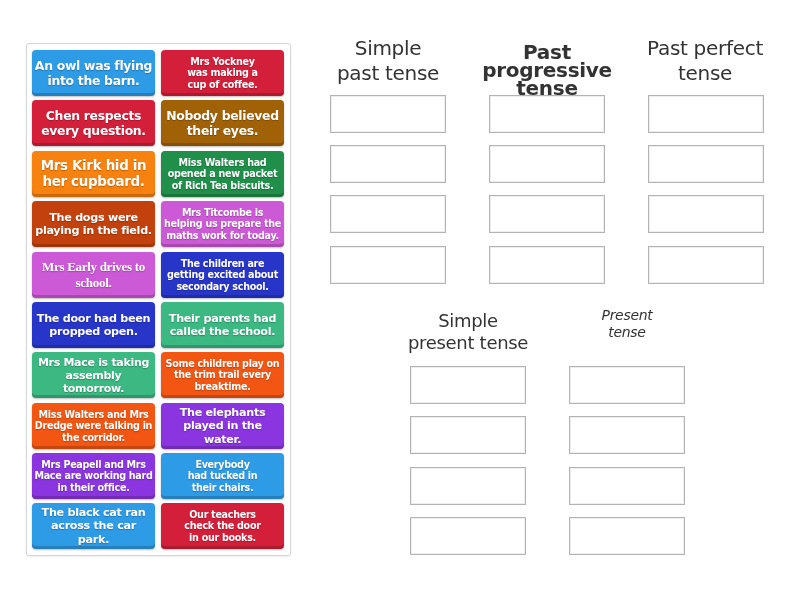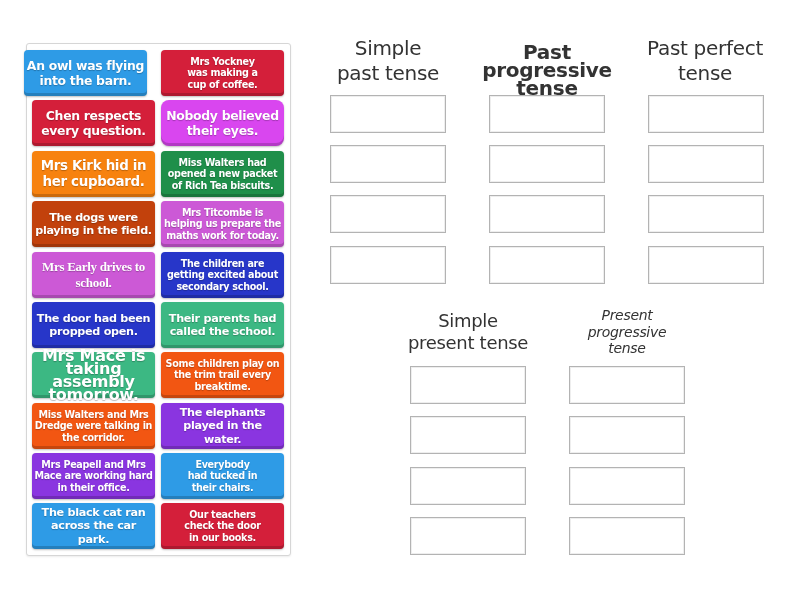--- a/index.html
+++ b/index.html
@@ -40,55 +40,55 @@
       position: absolute; width: 116px; height: 38px;
       border: 1px solid #b3b3b3; background: #fff;
       box-shadow: inset 0 0 0 1px #eee;
     }
   </style>
 </head>
 <body>
 
 <div class="tile-panel"></div>
 
-<div class="tile" style="left:24px;top:50px;background:#2e9be6;">
+<div class="tile" style="left:32px;top:50px;background:#2e9be6;">
     <span class="t-l">An owl was flying into the barn.</span>
   </div>
 <div class="tile" style="left:32px;top:100px;background:#d41f3a;">
     <span class="t-l">Chen respects every question.</span>
   </div>
 <div class="tile" style="left:32px;top:151px;background:#f7820f;">
     <span class="t-l" style="font-size:13.4px;line-height:16px;">Mrs Kirk hid in her cupboard.</span>
   </div>
 <div class="tile" style="left:32px;top:201px;background:#c2410c;">
     <span class="t-m">The dogs were playing in the field.</span>
   </div>
 <div class="tile" style="left:32px;top:252px;background:#cc59d6;">
     <span class="t-l" style="font-size:13px;line-height:16px;font-family:Liberation Serif, serif;">Mrs Early drives to school.</span>
   </div>
 <div class="tile" style="left:32px;top:302px;background:#2736c9;">
     <span class="t-m">The door had been propped open.</span>
   </div>
 <div class="tile" style="left:32px;top:352px;background:#3cb883;">
-    <span class="t-s" style="font-size:16px;line-height:13px;">Mrs Mace is taking assembly tomorrow.</span>
+    <span class="t-s" style="font-size:11px;line-height:13px;">Mrs Mace is taking assembly tomorrow.</span>
   </div>
 <div class="tile" style="left:32px;top:403px;background:#f25612;">
     <span class="t-s">Miss Walters and Mrs Dredge were talking in the corridor.</span>
   </div>
 <div class="tile" style="left:32px;top:453px;background:#8a35e0;">
     <span class="t-s">Mrs Peapell and Mrs Mace are working hard in their office.</span>
   </div>
 <div class="tile" style="left:32px;top:503px;background:#2e9be6;">
     <span class="t-m">The black cat ran across the car park.</span>
   </div>
 
 <div class="tile" style="left:161px;top:50px;background:#d41f3a;">
     <span class="t-s" style="padding:0 18px;">Mrs Yockney was making a cup of coffee.</span>
   </div>
-<div class="tile" style="left:161px;top:100px;background:#d946ef;border-radius:8px;">
+<div class="tile" style="left:161px;top:100px;background:#a16207;">
     <span class="t-l">Nobody believed their eyes.</span>
   </div>
 <div class="tile" style="left:161px;top:151px;background:#1f8f4a;">
     <span class="t-s">Miss Walters had opened a new packet of Rich Tea biscuits.</span>
   </div>
 <div class="tile" style="left:161px;top:201px;background:#cc59d6;">
     <span class="t-s">Mrs Titcombe is helping us prepare the maths work for today.</span>
   </div>
 <div class="tile" style="left:161px;top:252px;background:#2736c9;">
     <span class="t-s">The children are getting excited about secondary school.</span>
@@ -120,21 +120,20 @@
 <div class="cat-title big" style="left:630px;top:36px;width:150px;">
   <div>Past perfect</div>
   <div>tense</div>
 </div>
 <div class="cat-title" style="left:396px;top:310px;width:144px;font-size:18px;line-height:22px;">
   <div>Simple</div>
   <div>present tense</div>
 </div>
 <div class="cat-title xs" style="left:567px;top:307px;width:120px;">
   <div>Present</div>
-  <div>progressive</div>
   <div>tense</div>
 </div>
 
 <div class="drop-box" style="left:330px;top:95px;"></div>
 <div class="drop-box" style="left:330px;top:145px;"></div>
 <div class="drop-box" style="left:330px;top:195px;"></div>
 <div class="drop-box" style="left:330px;top:246px;"></div>
 
 <div class="drop-box" style="left:489px;top:95px;"></div>
 <div class="drop-box" style="left:489px;top:145px;"></div>

